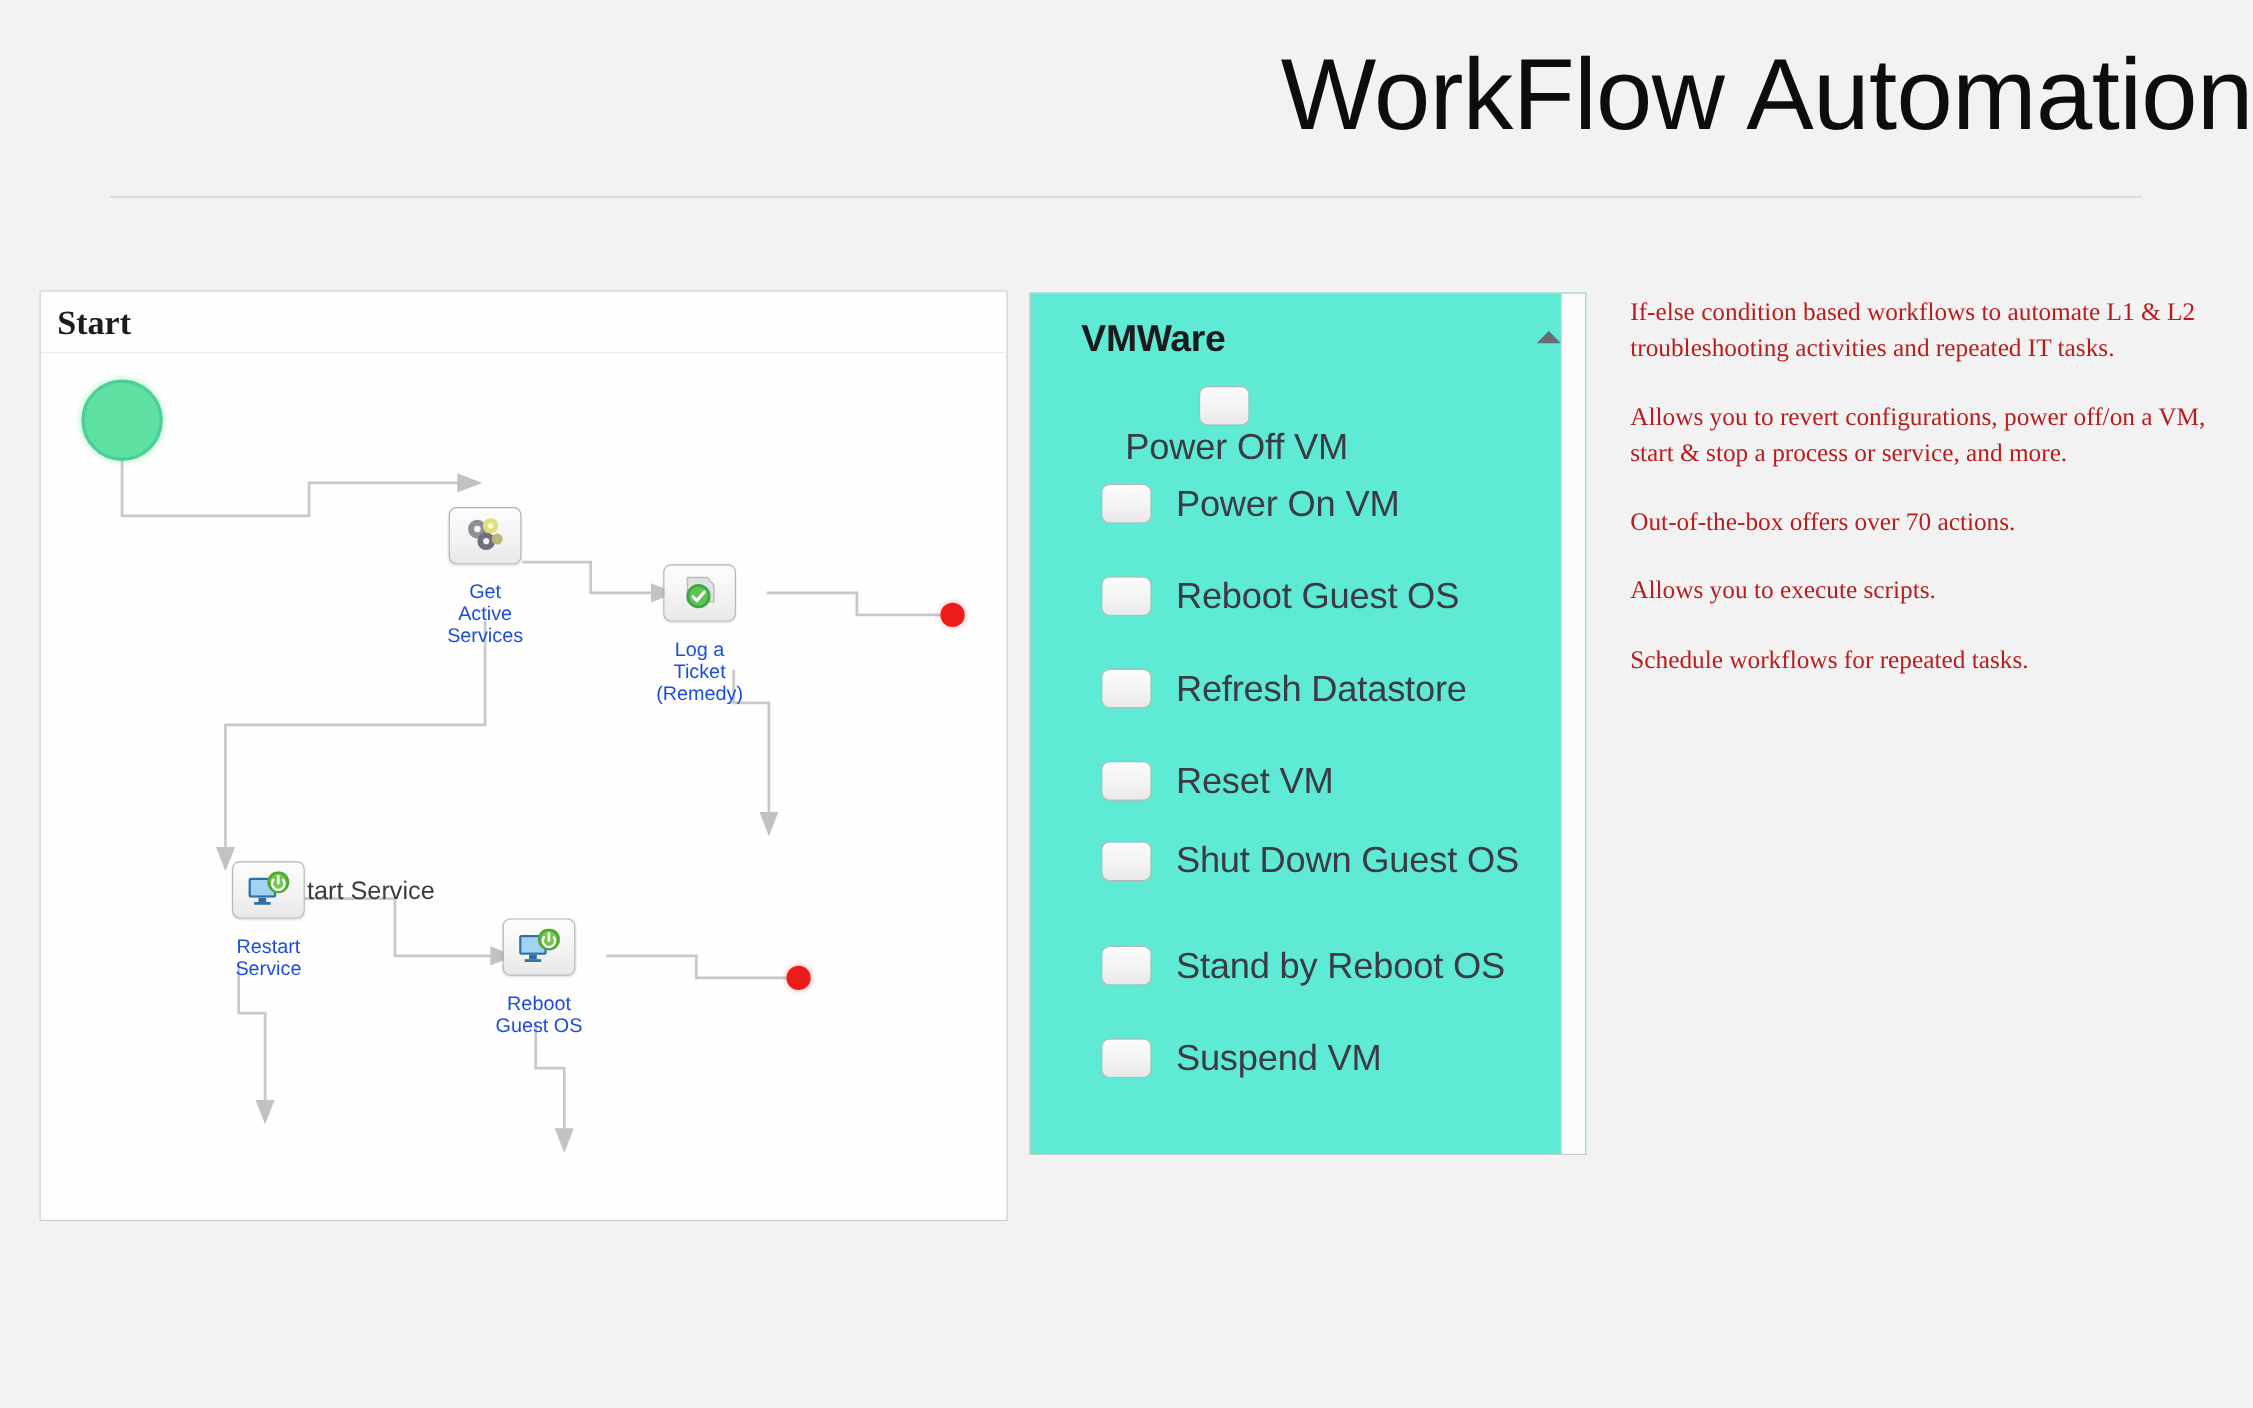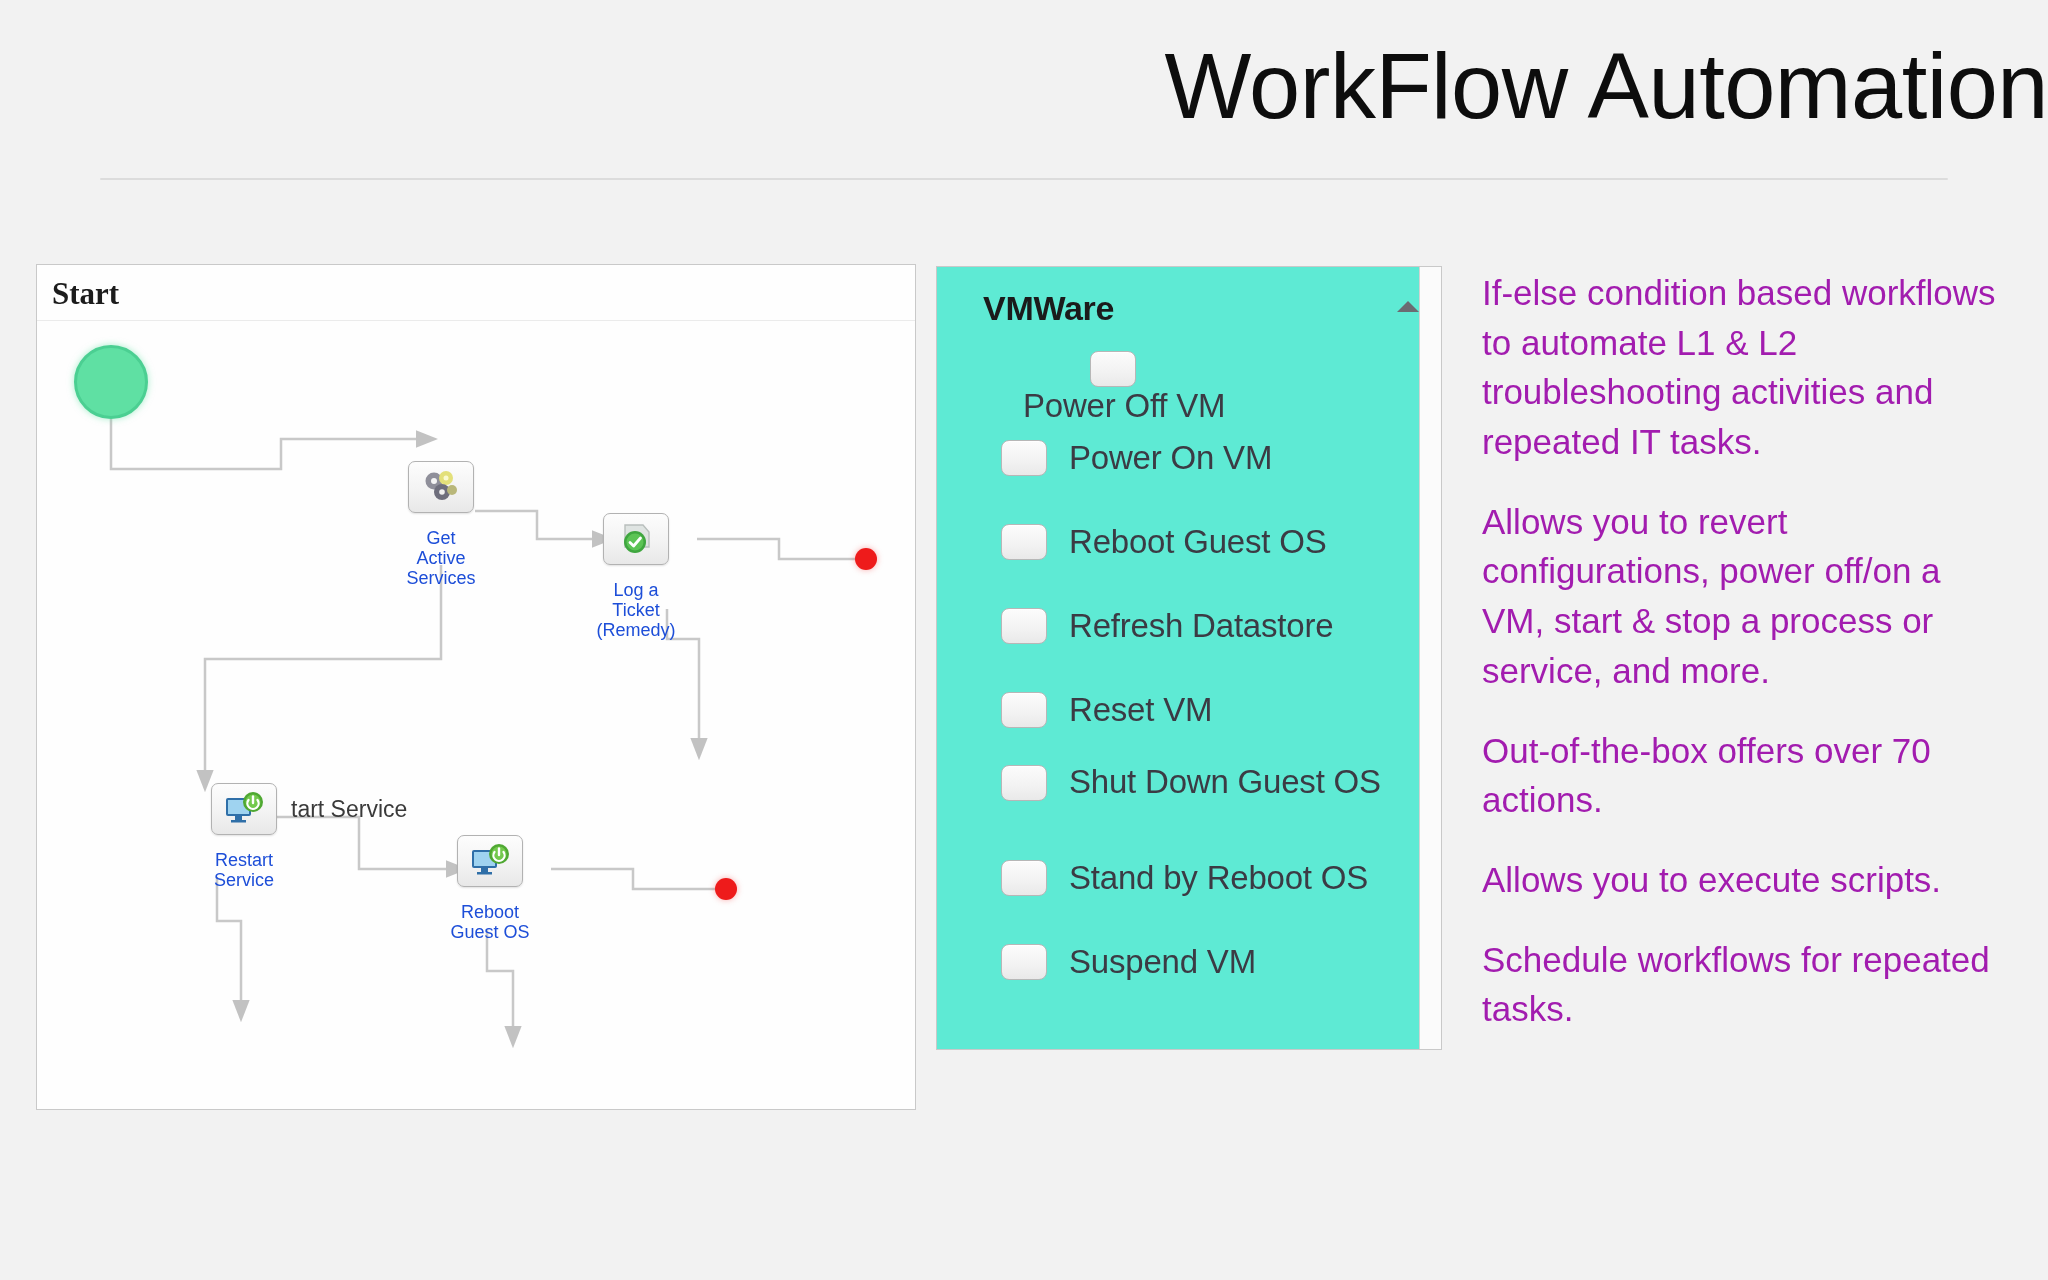--- a/index.html
+++ b/index.html
@@ -201,24 +201,24 @@
     border-left: 1px solid #d2d2d2;
   }
 
   
   #description {
     position: absolute;
     left: 1482px; top: 268px;
     width: 530px;
   }
   .desc-para {
-    font-family: Liberation Sans, sans-serif;
-    font-size: 35px;
+    font-family: Liberation Serif, serif;
+    font-size: 23px;
     line-height: 1.42;
-    color: #a21caf;
+    color: #b91c1c;
     margin-bottom: 30px;
   }
 </style>
 </head>
 <body>
 
 <div id="slide">
 
   <div id="title-block">
     <div id="page-title">WorkFlow Automation</div>
@@ -310,21 +310,21 @@
             <path d="M30,4.5 L30,11" stroke="#ffffff" stroke-width="2.4" stroke-linecap="round"></path>
             <path d="M25.5,8 A5.6,5.6 0 1 0 34.5,8" stroke="#ffffff" stroke-width="2.2" fill="none" stroke-linecap="round"></path>
           </svg>
         </div>
         <div class="wf-node-label">
           <span>Restart</span><br>
           <span>Service</span>
         </div>
       </div>
 
-      <div class="ghost-label" style="left:254px; top:475px;text-align:right;">tart Service</div>
+      <div class="ghost-label" style="left:242px; top:475px;text-align:right;">tart Service</div>
 
       <div class="wf-node" style="left:420px; top:514px;">
         <div class="wf-icon-box">
           <svg class="wf-icon-glyph" width="42" height="34" viewBox="0 0 42 34">
             <rect x="3" y="6" width="25" height="18" rx="2" fill="#2f6fa8"></rect>
             <rect x="5" y="8" width="21" height="14" fill="#9fd3f0"></rect>
             <rect x="12" y="24" width="7" height="4" fill="#2f6fa8"></rect>
             <rect x="8" y="28" width="15" height="2.5" fill="#2f6fa8"></rect>
             <circle cx="30" cy="10" r="10" fill="#4fa832"></circle>
             <circle cx="30" cy="10" r="7.5" fill="#73c94d"></circle>

